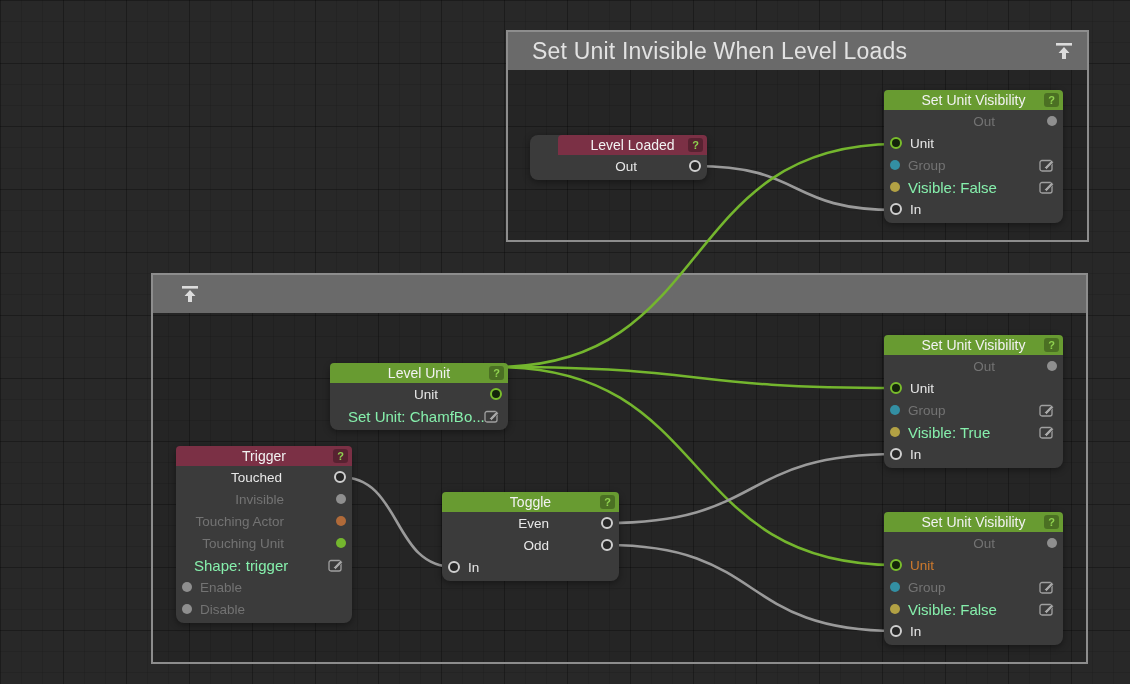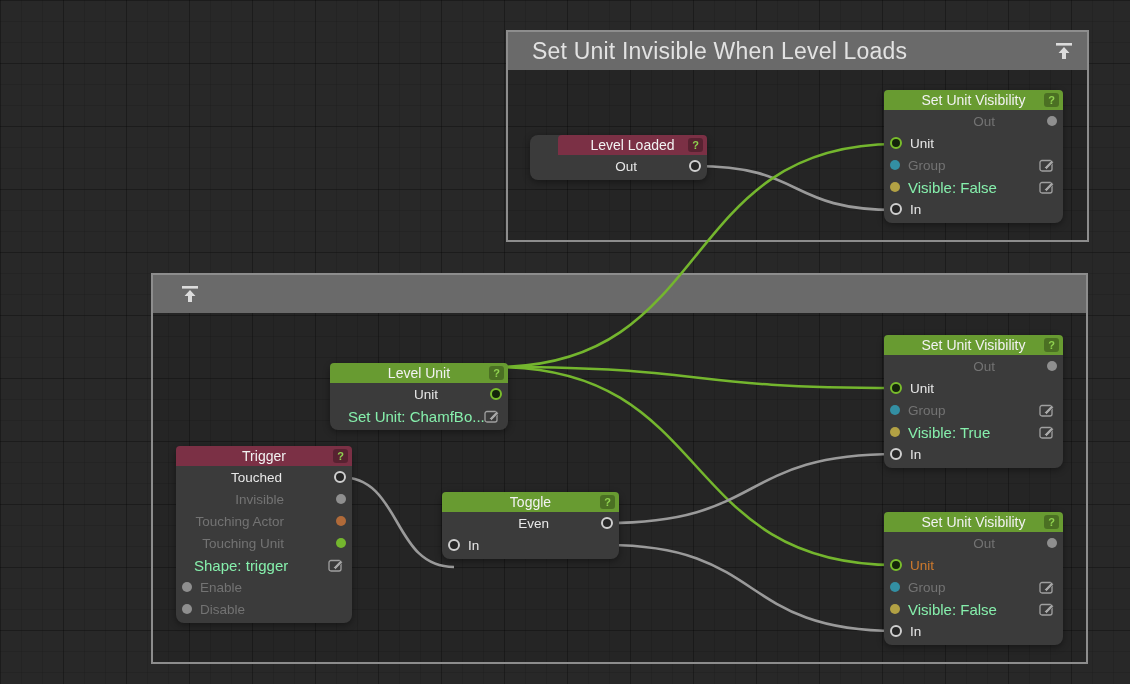--- a/index.html
+++ b/index.html
@@ -210,20 +210,24 @@
       </div>
       <div class="node" style="left: 442px; top: 492px; width: 177px;">
         <div class="node-header green">
           <span class="node-title">Toggle</span>
           <div class="help-btn">?</div>
         </div>
         <div class="row r-right">
           <span class="lbl normal">Even</span>
           <div class="port exec-on"></div>
         </div>
+        <div class="row r-right">
+          <span class="lbl normal">Odd</span>
+          <div class="port exec-on"></div>
+        </div>
         <div class="row r-left">
           <div class="port exec-on"></div>
           <span class="lbl normal">In</span>
         </div>
         <div class="node-pad"></div>
       </div>
       <div class="node" style="left: 884px; top: 335px; width: 179px;">
         <div class="node-header green">
           <span class="node-title">Set Unit Visibility</span>
           <div class="help-btn">?</div>

